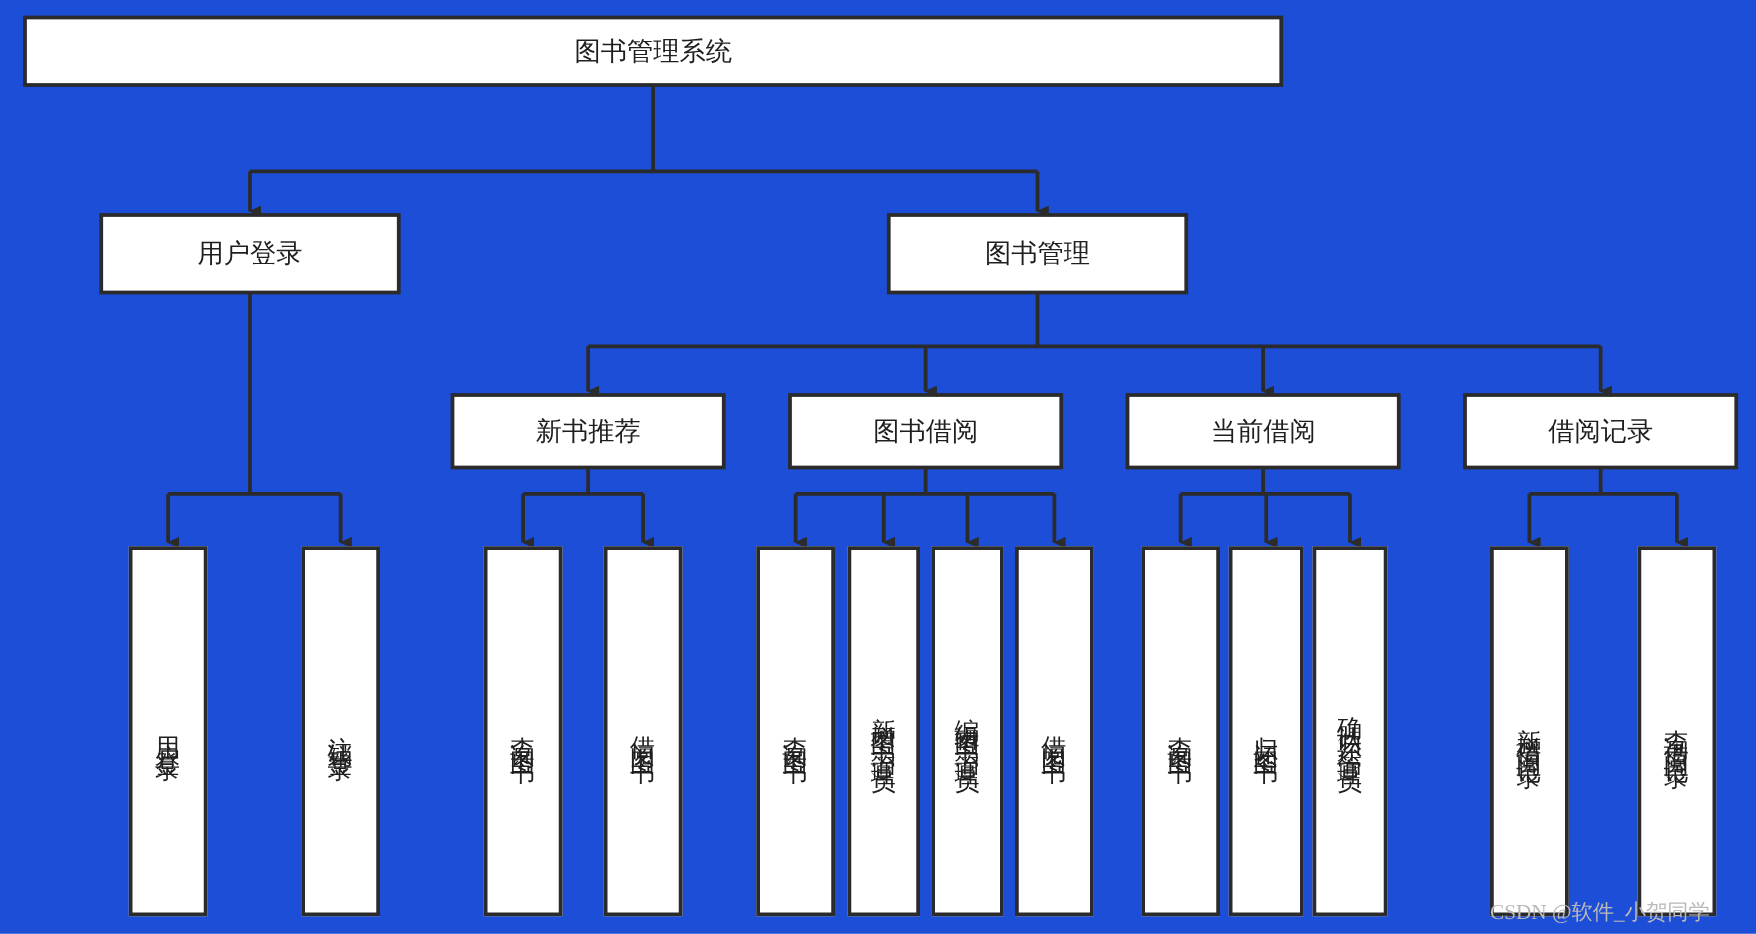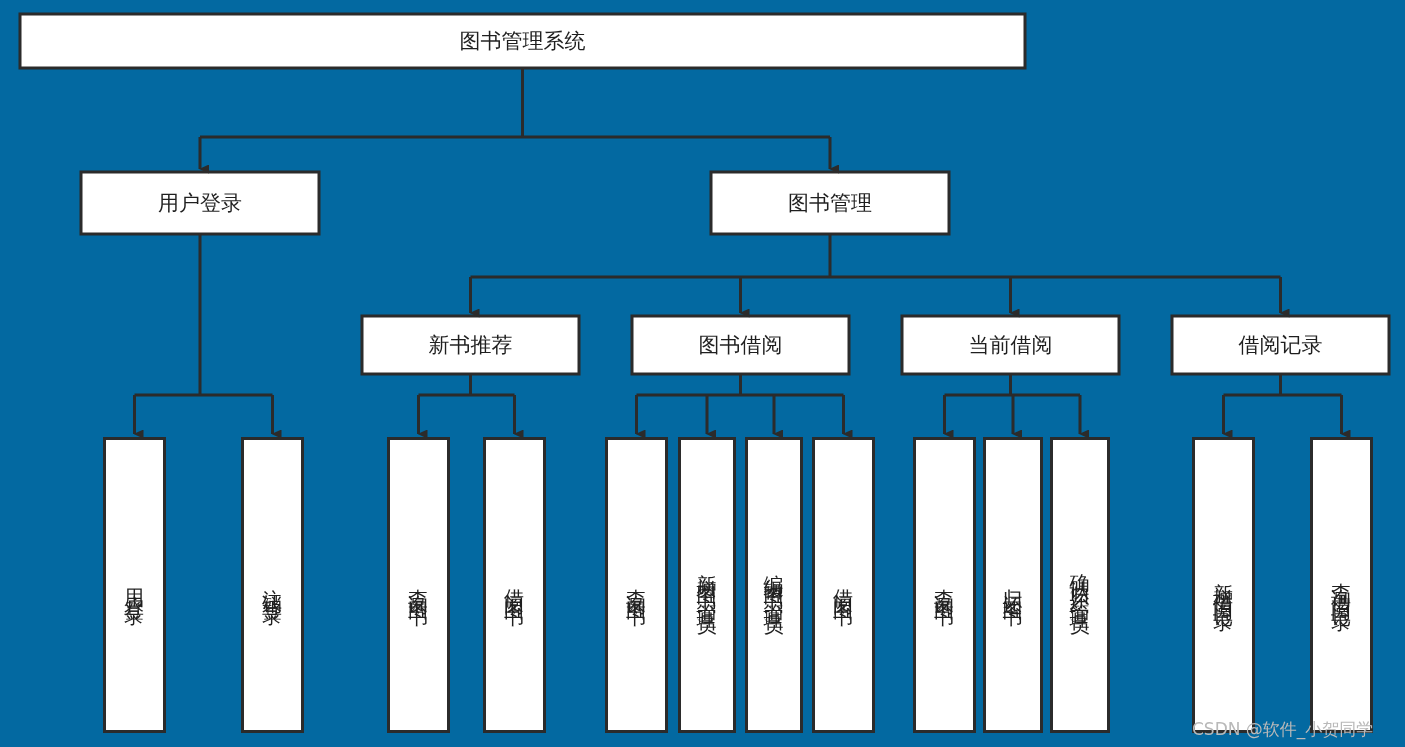--- a/index.html
+++ b/index.html
@@ -10,21 +10,21 @@
   body {
     width: 1405px;
     height: 747px;
     font-family: "DejaVu Sans", "Liberation Sans", sans-serif;
     overflow: hidden;
   }
   #diagram-root {
     position: relative;
     width: 1405px;
     height: 747px;
-    background: #0369a1;
+    background: #1d4ed8;
   }
   svg#flow-svg {
     position: absolute;
     left: 0;
     top: 0;
     width: 1405px;
     height: 747px;
   }
   .node-rect {
     fill: #ffffff;
@@ -186,15 +186,15 @@
         <span class="vert-text">确认归还（管理员）</span>
       </div>
       <div class="vert-box" style="left: 1192px; top: 437px; width: 63px; height: 296px;">
         <span class="vert-text">新增借阅记录</span>
       </div>
       <div class="vert-box" style="left: 1310px; top: 437px; width: 63px; height: 296px;">
         <span class="vert-text">查询借阅记录</span>
       </div>
     </div>
 
-  <div class="watermark" style="left: 1192px; top: 718px;">CSDN @软件_小贺同学</div>
+  <div class="watermark" style="left: 1192px; top: 718px; font-family: Liberation Serif, serif;">CSDN @软件_小贺同学</div>
 
 </div>
 
 </body></html>

